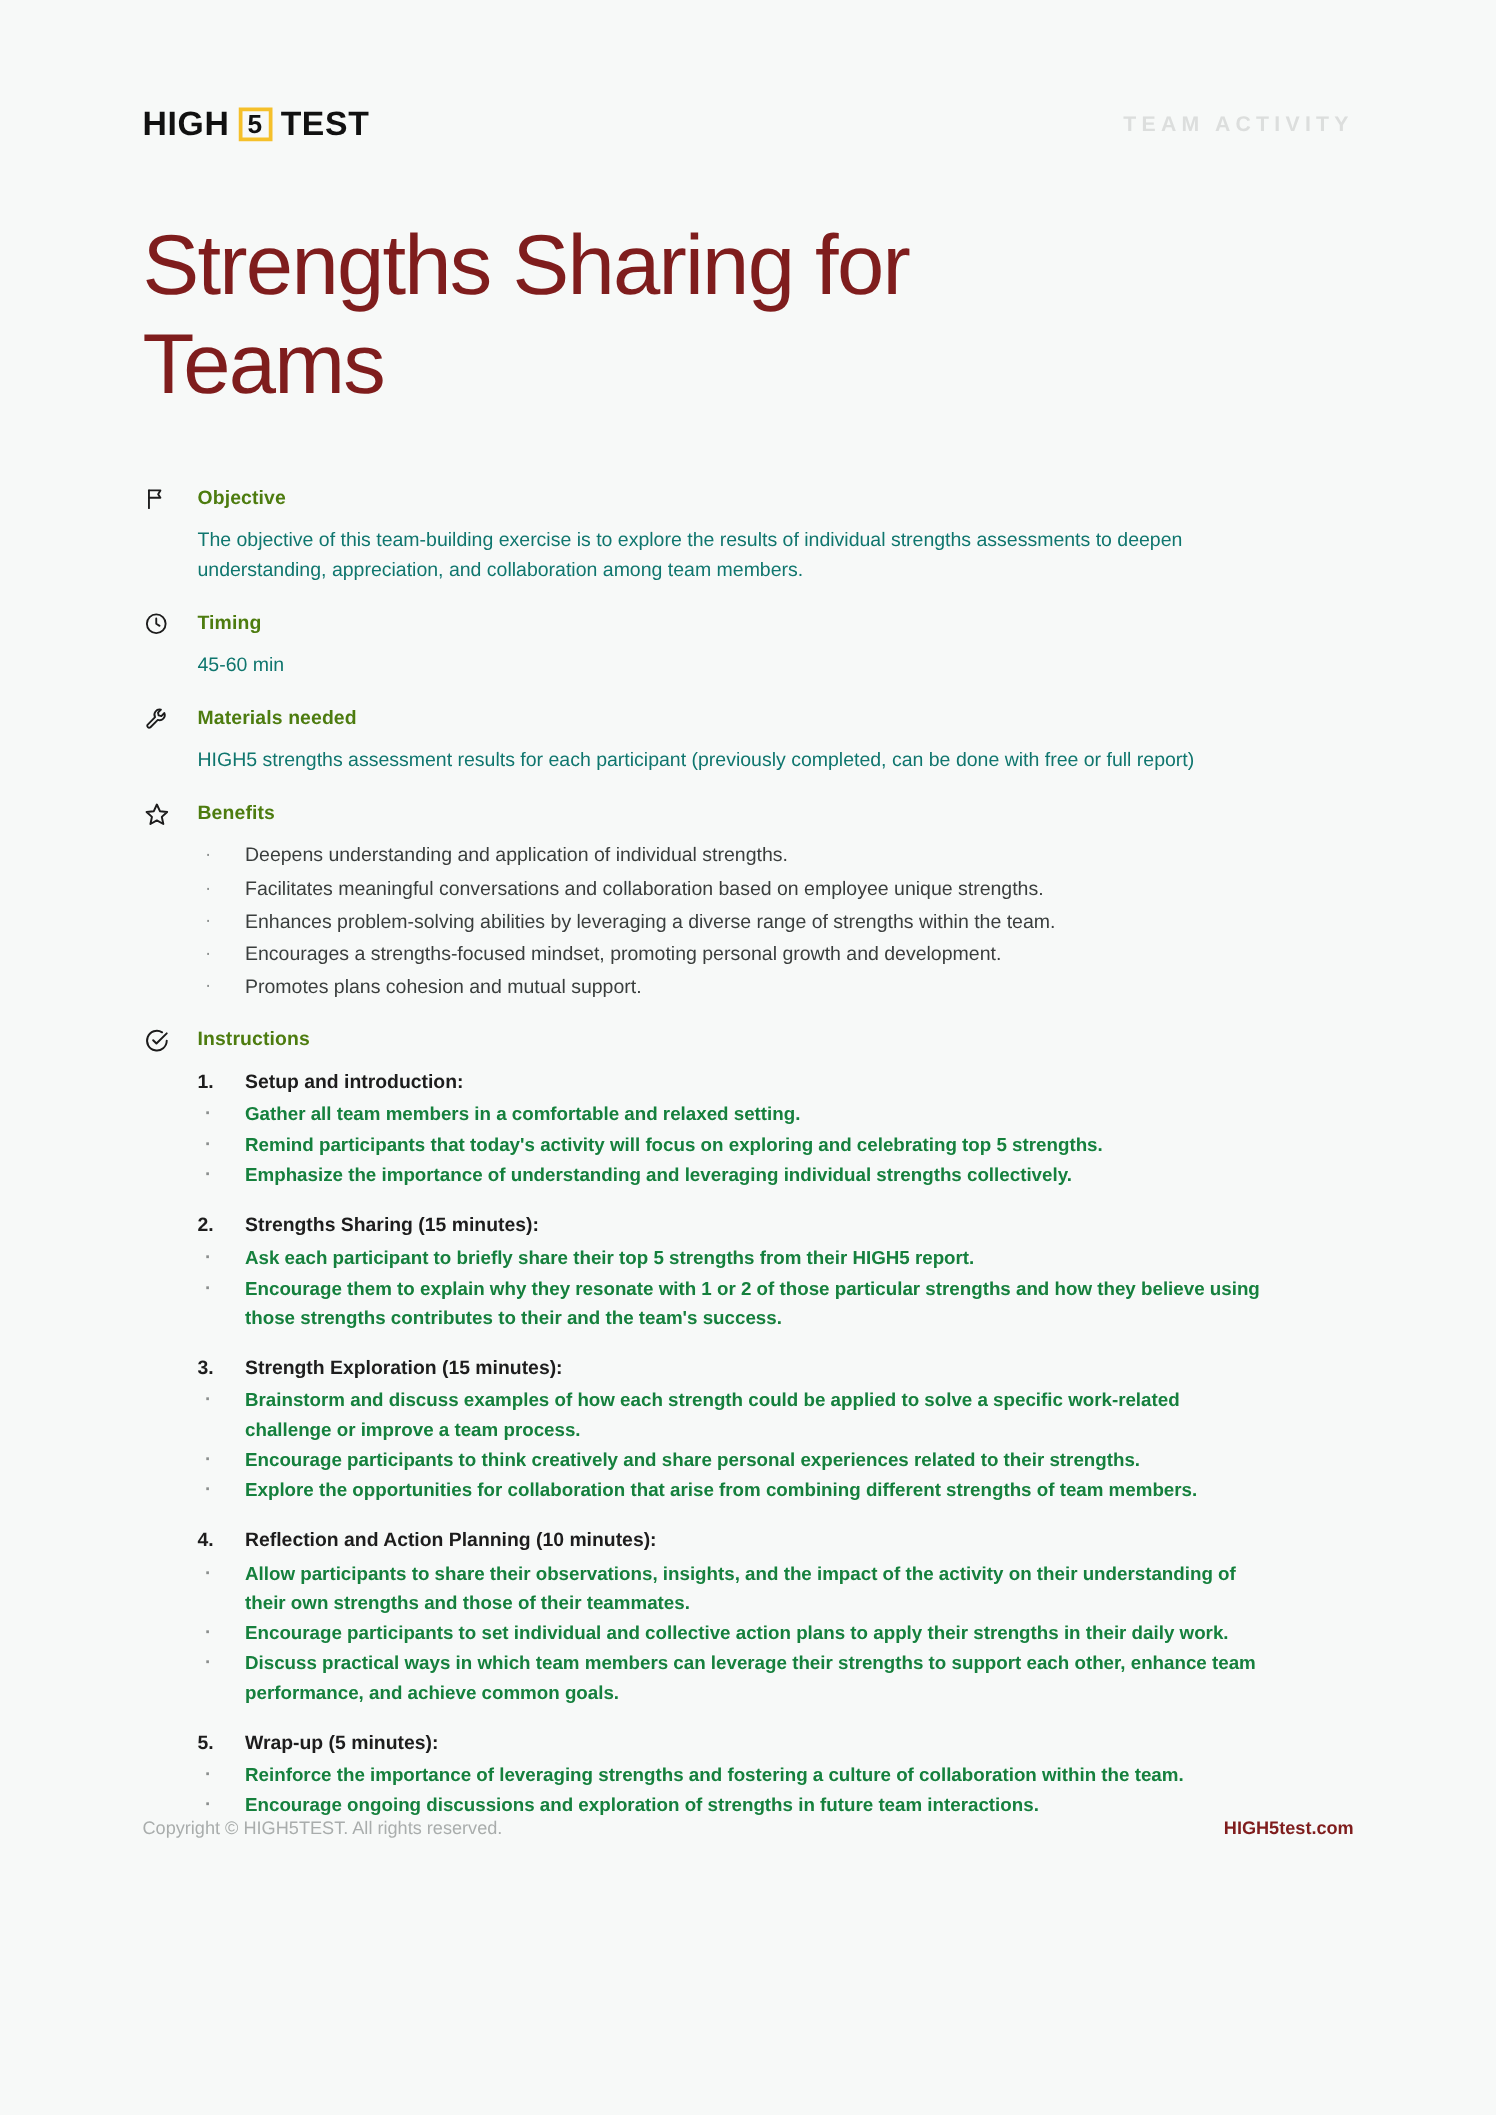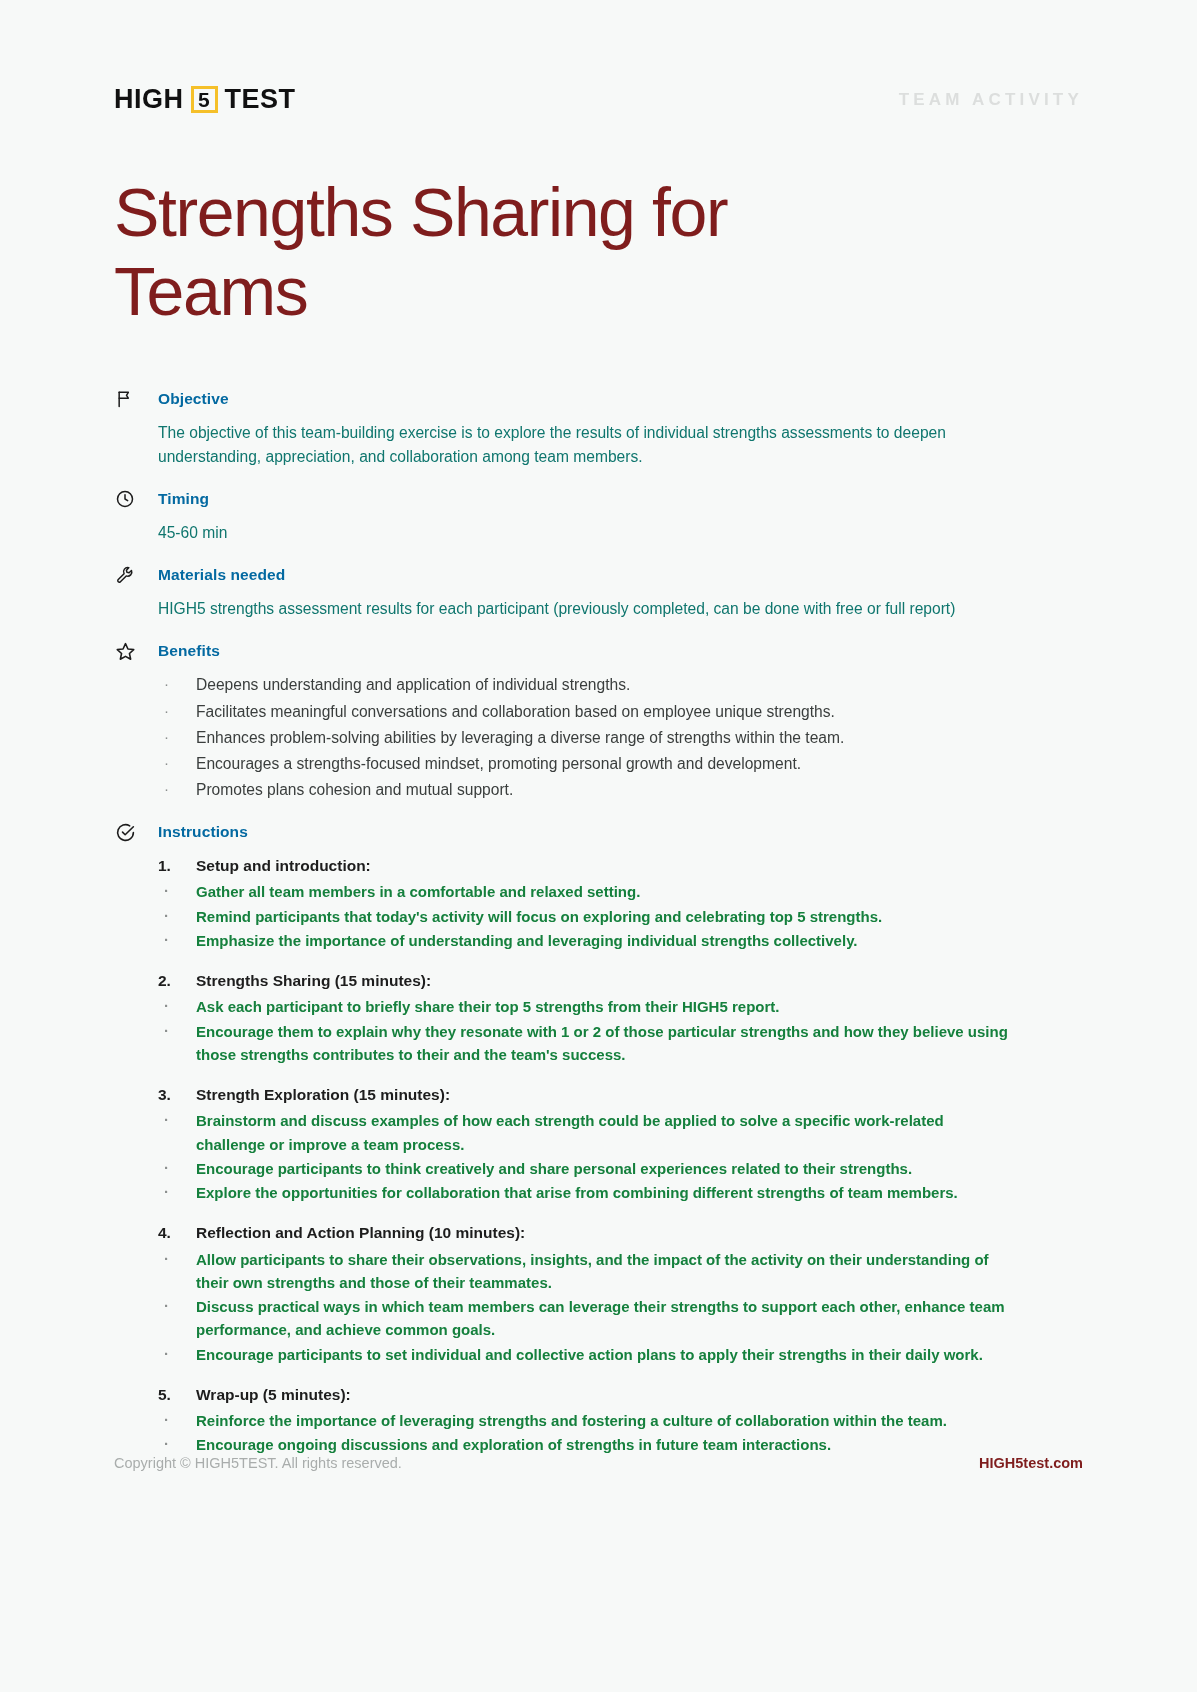--- a/index.html
+++ b/index.html
@@ -90,21 +90,21 @@
     flex: 0 0 22px;
     display: flex;
     align-items: center;
     justify-content: center;
     color: #1c1c1c;
   }
   .sec-icon svg { display: block; }
   .sec-title {
     font-size: 15.5px;
     font-weight: bold;
-    color: #0369a1;
+    color: #4d7c0f;
     margin-left: 10px;
     letter-spacing: 0.1px;
   }
 
   .sec-body {
     margin-left: 44px;
     font-size: 15.6px;
     line-height: 1.55;
     color: #0f766e;
     max-width: 855px;
@@ -297,22 +297,22 @@
               <li>Explore the opportunities for collaboration that arise from combining different strengths of team members.</li>
             </ul>
           </div>
           <div class="step">
             <div class="step-title">
               <span class="step-num">4.</span>
               <span>Reflection and Action Planning (10 minutes):</span>
             </div>
             <ul>
               <li>Allow participants to share their observations, insights, and the impact of the activity on their understanding of their own strengths and those of their teammates.</li>
+              <li>Encourage participants to set individual and collective action plans to apply their strengths in their daily work.</li>
               <li>Discuss practical ways in which team members can leverage their strengths to support each other, enhance team performance, and achieve common goals.</li>
-              <li>Encourage participants to set individual and collective action plans to apply their strengths in their daily work.</li>
             </ul>
           </div>
           <div class="step">
             <div class="step-title">
               <span class="step-num">5.</span>
               <span>Wrap-up (5 minutes):</span>
             </div>
             <ul>
               <li>Reinforce the importance of leveraging strengths and fostering a culture of collaboration within the team.</li>
               <li>Encourage ongoing discussions and exploration of strengths in future team interactions.</li>

